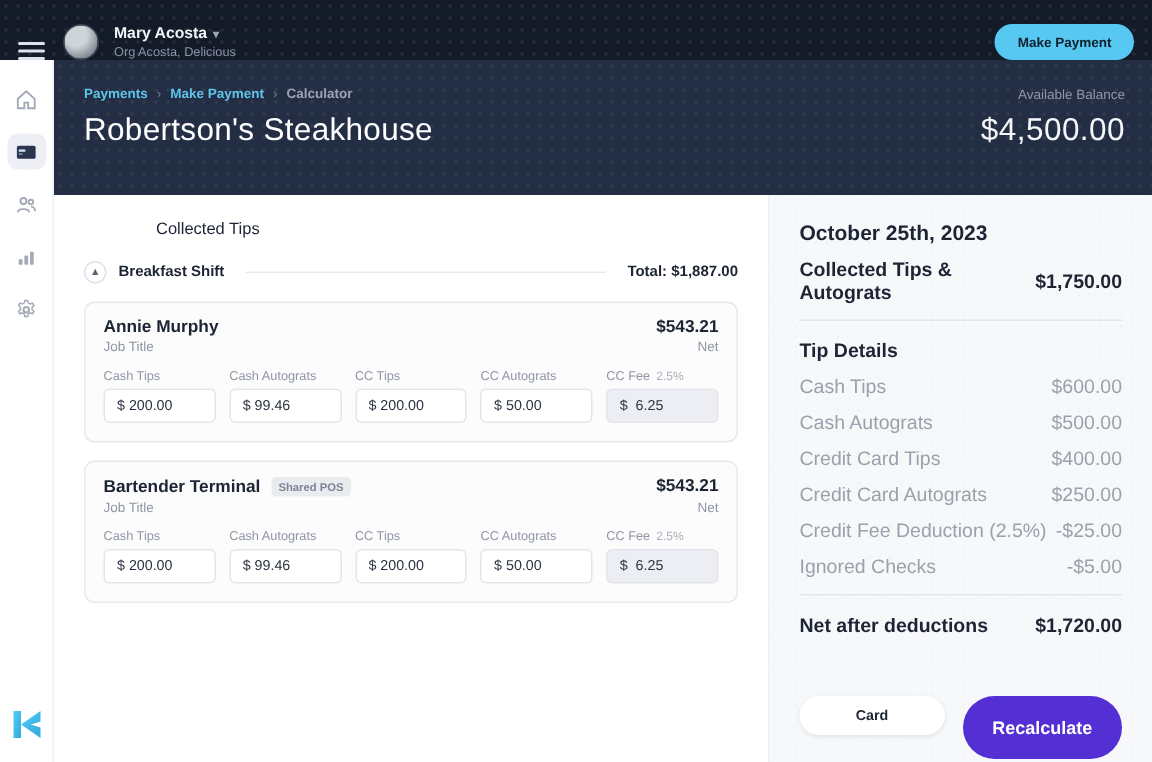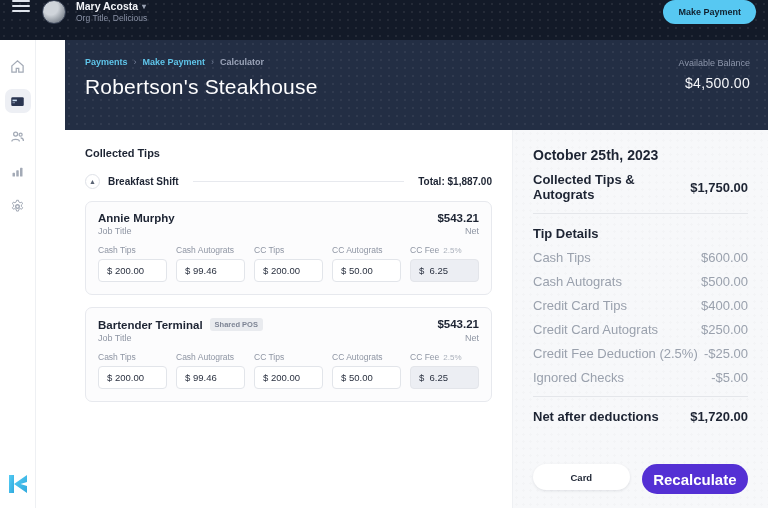--- a/index.html
+++ b/index.html
@@ -5,41 +5,41 @@
   * { margin:0; padding:0; box-sizing:border-box; }
   html,body { width:768px; height:508px; overflow:hidden; }
   body { font-family:"Liberation Sans", sans-serif; background:#fff; }
   .app { width:768px; height:508px; display:flex; flex-direction:column; position:relative; }
 
   
   .topbar {
     height:40px; flex:0 0 40px; background:#131a28;
     background-image:radial-gradient(rgba(255,255,255,.07) 1px, transparent 1.3px);
     background-size:8px 8px;
-    display:flex; align-items:flex-start; padding:0 12px; gap:10px;
+    display:flex; align-items:flex-end; padding:0 12px; gap:10px;
   }
   .hamburger { width:18px; display:flex; flex-direction:column; gap:3px; cursor:pointer; margin-right:2px; }
   .hamburger span { height:2px; background:#dfe4ec; border-radius:2px; }
   .avatar {
     width:24px; height:24px; border-radius:50%;
     background:radial-gradient(circle at 35% 30%, #cfd4da 0 35%, #8d949d 70%, #5c6370 100%);
     border:1px solid #3a4356;
   }
   .user-meta { display:flex; flex-direction:column; line-height:1.25; }
   .user-name { color:#f2f4f8; font-size:10.5px; font-weight:bold; display:flex; align-items:center; gap:4px; }
   .user-caret { color:#9aa2b2; font-size:8px; }
   .user-role { color:#8b93a7; font-size:8.5px; }
   .topbar-spacer { flex:1; }
   .btn-make-payment {
     background:#57c8f2; color:#10202e; border:none; border-radius:999px;
     font-family:inherit; font-size:9px; font-weight:bold; padding:7px 15px; cursor:pointer;
   }
 
   
-  .body { flex:1; display:flex; min-height:0;gap:29px; }
+  .body { flex:1; display:flex; min-height:0; }
   .sidebar {
     width:36px; flex:0 0 36px; background:#fff; border-right:1px solid #eef0f3;
     display:flex; flex-direction:column; align-items:center; padding-top:14px; gap:11px;
     position:relative;
   }
   .side-item { width:26px; height:24px; display:flex; align-items:center; justify-content:center; border-radius:7px; cursor:pointer; }
   .side-item.active { background:#edeff4; }
   .side-item svg { display:block; }
   .side-logo { position:absolute; bottom:8px; left:7px; }
 
@@ -52,26 +52,26 @@
     background-size:8px 8px;
     padding:17px 20px 0 20px; position:relative;
   }
   .breadcrumb { display:flex; align-items:center; gap:6px; font-size:9px; font-weight:bold; }
   .crumb-link { color:#5fc5ea; cursor:pointer; }
   .crumb-sep { color:#76809a; font-weight:normal; }
   .crumb-current { color:#9aa3b8; }
   .page-title { color:#fdfdfe; font-size:21px; font-weight:normal; letter-spacing:.2px; margin-top:8px; }
   .balance { position:absolute; top:18px; right:18px; text-align:right; }
   .balance-label { color:#8e97ac; font-size:9px; }
-  .balance-value { color:#f5f6f9; font-size:14px; font-weight:normal; margin-top:7px; letter-spacing:.3px; }
+  .balance-value { color:#f5f6f9; font-size:21px; font-weight:normal; margin-top:7px; letter-spacing:.3px; }
 
   
   .content-row { flex:1; display:flex; min-height:0; }
   .main { flex:1; background:#fff; padding:17px 20px; min-width:0; }
-  .section-title { font-size:11px; font-weight:bold; color:#1d2433; }
+  .section-title { font-size:11px; font-weight:normal; color:#1d2433;margin-left:48px; }
 
   .shift-row { display:flex; align-items:center; gap:8px; margin-top:15px; }
   .collapse-btn {
     width:15px; height:15px; border-radius:50%; border:1px solid #dfe2e8; background:#fff;
     color:#5a6373; font-size:7px; display:flex; align-items:center; justify-content:center; cursor:pointer; flex:0 0 15px;
   }
   .shift-name { font-size:10px; font-weight:bold; color:#1d2433; white-space:nowrap; }
   .shift-line { flex:1; height:1px; background:#e7e9ee; margin:0 6px; }
   .shift-total { font-size:10px; font-weight:bold; color:#1d2433; white-space:nowrap; }
 
@@ -94,59 +94,59 @@
   .field input {
     width:100%; height:23px; margin-top:4px; border:1px solid #e2e5ea; border-radius:4px;
     background:#fff; font-family:inherit; font-size:9.5px; color:#2a3140; padding:0 8px;
   }
   .field input.disabled { background:#eceef3; border-color:#e3e5ea; }
 
   
   .panel {
     width:256px; flex:0 0 256px; background:#f7f8fa; border-left:1px solid #eef0f3;
     background-image:radial-gradient(rgba(0,0,0,.015) 1px, transparent 1.3px); background-size:7px 7px;
-    padding:17px 20px 14px 20px; display:flex; flex-direction:column;
+    padding:17px 20px 2px 20px; display:flex; flex-direction:column;
   }
   .panel-date { font-size:14px; font-weight:bold; color:#1d2433; }
   .sum-row { display:flex; align-items:center; font-size:13px; margin-top:9px; }
   .sum-row .lbl { color:#9aa1ad; }
   .sum-row .val { margin-left:auto; color:#9aa1ad; }
   .sum-row.strong .lbl, .sum-row.strong .val { color:#1d2433; font-weight:bold; }
   .sum-row.head { font-weight:bold; }
   .sum-row.head .lbl { color:#1d2433; }
   .panel-divider { height:1px; background:#e4e6ea; margin:11px 0 3px 0; }
   .panel-actions { margin-top:auto; display:flex; gap:12px; }
   .btn-back {
     flex:1; height:26px; border-radius:999px; border:none; background:#fff;
     box-shadow:0 1px 3px rgba(20,30,50,.10); font-family:inherit; font-size:9.5px; font-weight:bold;
     color:#1d2433; cursor:pointer;
   }
   .btn-recalc {
-    flex:1.1; height:30px; border-radius:999px; border:none; background:#5430d4;
-    font-family:inherit; font-size:15px; font-weight:bold; color:#fff; cursor:pointer;
+    flex:1.1; height:42px; border-radius:999px; border:none; background:#5430d4;
+    font-family:inherit; font-size:12px; font-weight:bold; color:#fff; cursor:pointer;
   }
 </style>
 </head>
 <body>
 
 <div class="app">
 
   <div class="topbar">
     <div class="hamburger">
         <span></span>
         <span></span>
         <span></span>
       </div>
     <div class="avatar"></div>
     <div class="user-meta">
       <div class="user-name">
         <span>Mary Acosta</span>
         <span class="user-caret">▾</span>
       </div>
-      <div class="user-role">Org Title, Delicious</div>
+      <div class="user-role">Org Acosta, Delicious</div>
     </div>
     <div class="topbar-spacer"></div>
     <button class="btn-make-payment">Make Payment</button>
   </div>
 
   <div class="body">
 
     <div class="sidebar">
       <div class="side-item">
         <span>

